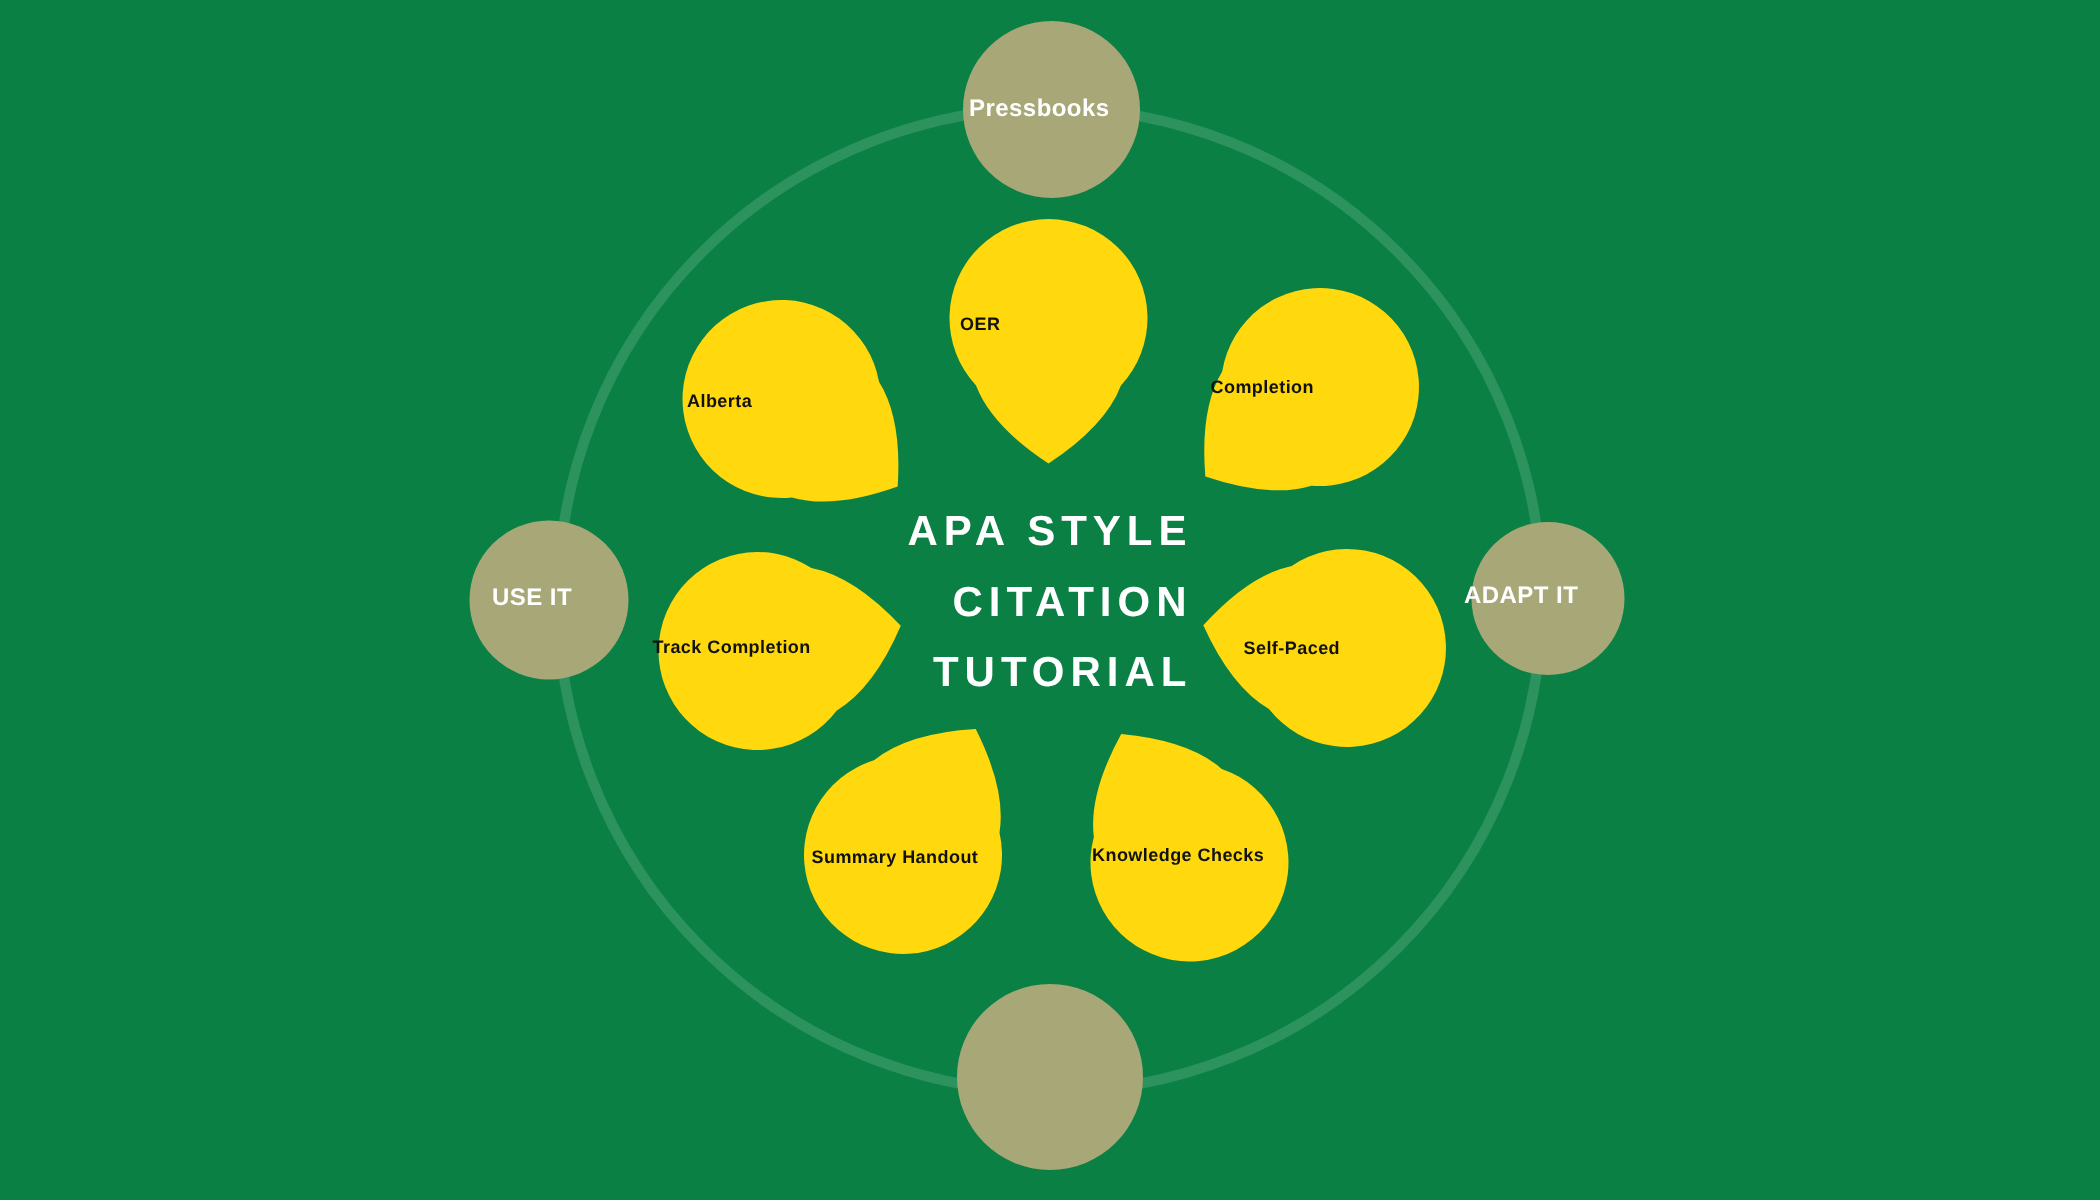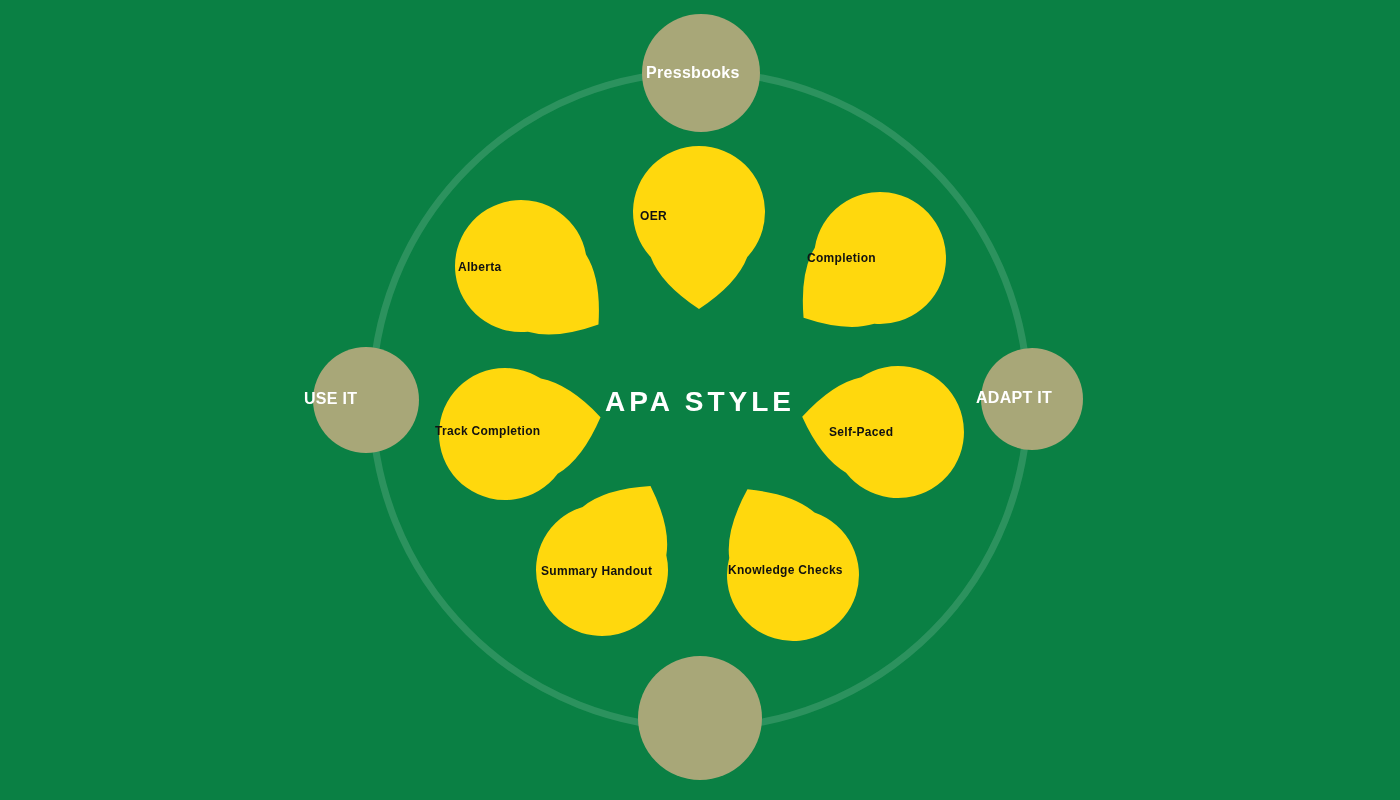--- a/index.html
+++ b/index.html
@@ -69,21 +69,21 @@
   .pl-interactive      { left: 877px; top: 258px; width: 140px; }
   .pl-self-paced       { left: 899px; top: 432px; width: 140px; }
   .pl-knowledge-checks { left: 793px; top: 570px; width: 130px; }
   .pl-summary-handout  { left: 601px; top: 571px; width: 120px; }
   .pl-track-completion { left: 500px; top: 431px; width: 130px; }
   .pl-sharing          { left: 518px; top: 267px; width: 120px; }
   
   .nl-pressbooks { left: 701px;  top: 73px;  width: 110px; }
   .nl-adapt-it   { left: 1032px; top: 398px; width: 112px; }
   .nl-open-education-alberta { left: 700px; top: 719px; width: 100px; }
-  .nl-use-it     { left: 354px;  top: 399px; width: 100px; }
+  .nl-use-it     { left: 378px;  top: 399px; width: 100px; }
 </style>
 </head>
 <body>
 
 <div class="canvas" style="--bg: #0a8044; --petal: #ffd80d; --node: #a8a778; --ring: rgba(255,255,255,0.14); --title-text: #ffffff; --petal-text: #111111; --node-text: #ffffff;">
 
   <svg width="1400" height="800" viewBox="0 0 1400 800">
 
     <circle class="ring" cx="700" cy="400" r="328"></circle>
 
@@ -100,20 +100,22 @@
     <g>
       <circle class="node-shape" cx="701" cy="73" r="59"></circle>
       <circle class="node-shape" cx="1032" cy="399" r="51"></circle>
       <circle class="node-shape" cx="700" cy="718" r="62"></circle>
       <circle class="node-shape" cx="366" cy="400" r="53"></circle>
     </g>
   </svg>
 
   <div class="title">
     <div>APA STYLE</div>
+    <div>CITATION</div>
+    <div>TUTORIAL</div>
   </div>
 
   <div class="label petal-label pl-oer">OER</div>
   <div class="label petal-label pl-interactive">Completion</div>
   <div class="label petal-label pl-self-paced">Self-Paced</div>
   <div class="label petal-label pl-knowledge-checks">Knowledge Checks</div>
   <div class="label petal-label pl-summary-handout">Summary Handout</div>
   <div class="label petal-label pl-track-completion">Track Completion</div>
   <div class="label petal-label pl-sharing">Alberta</div>
 

